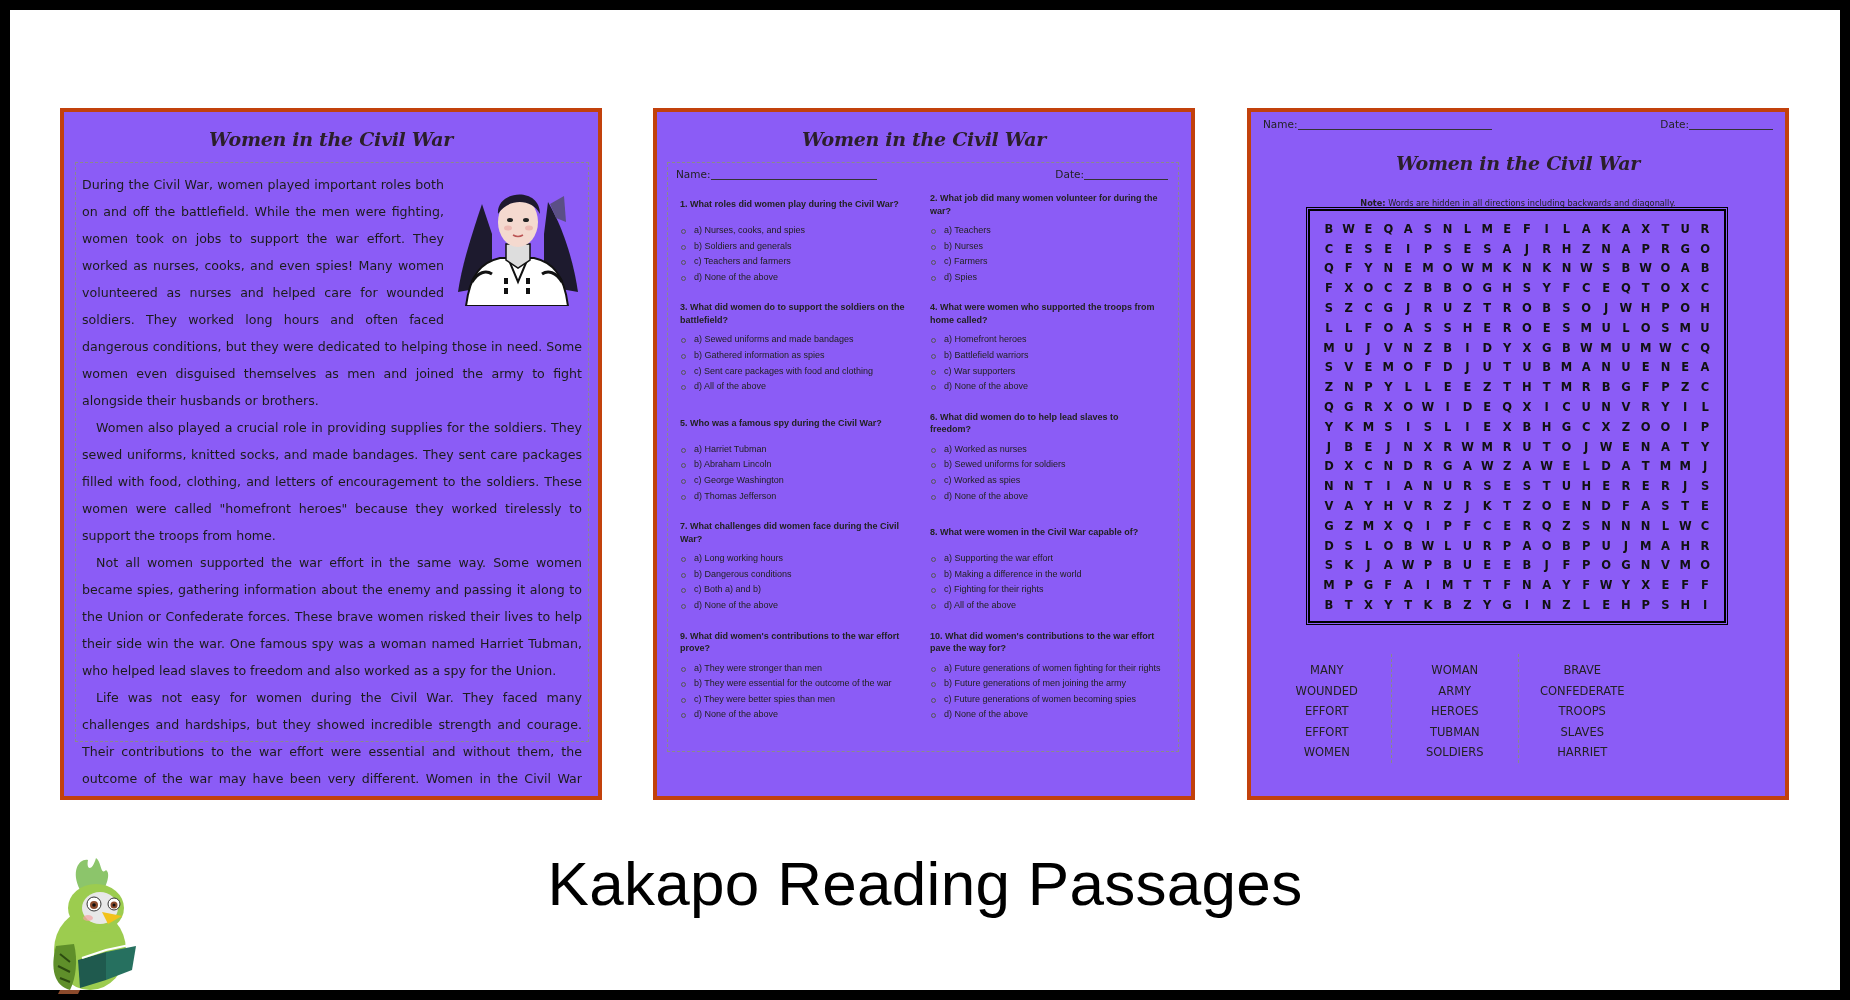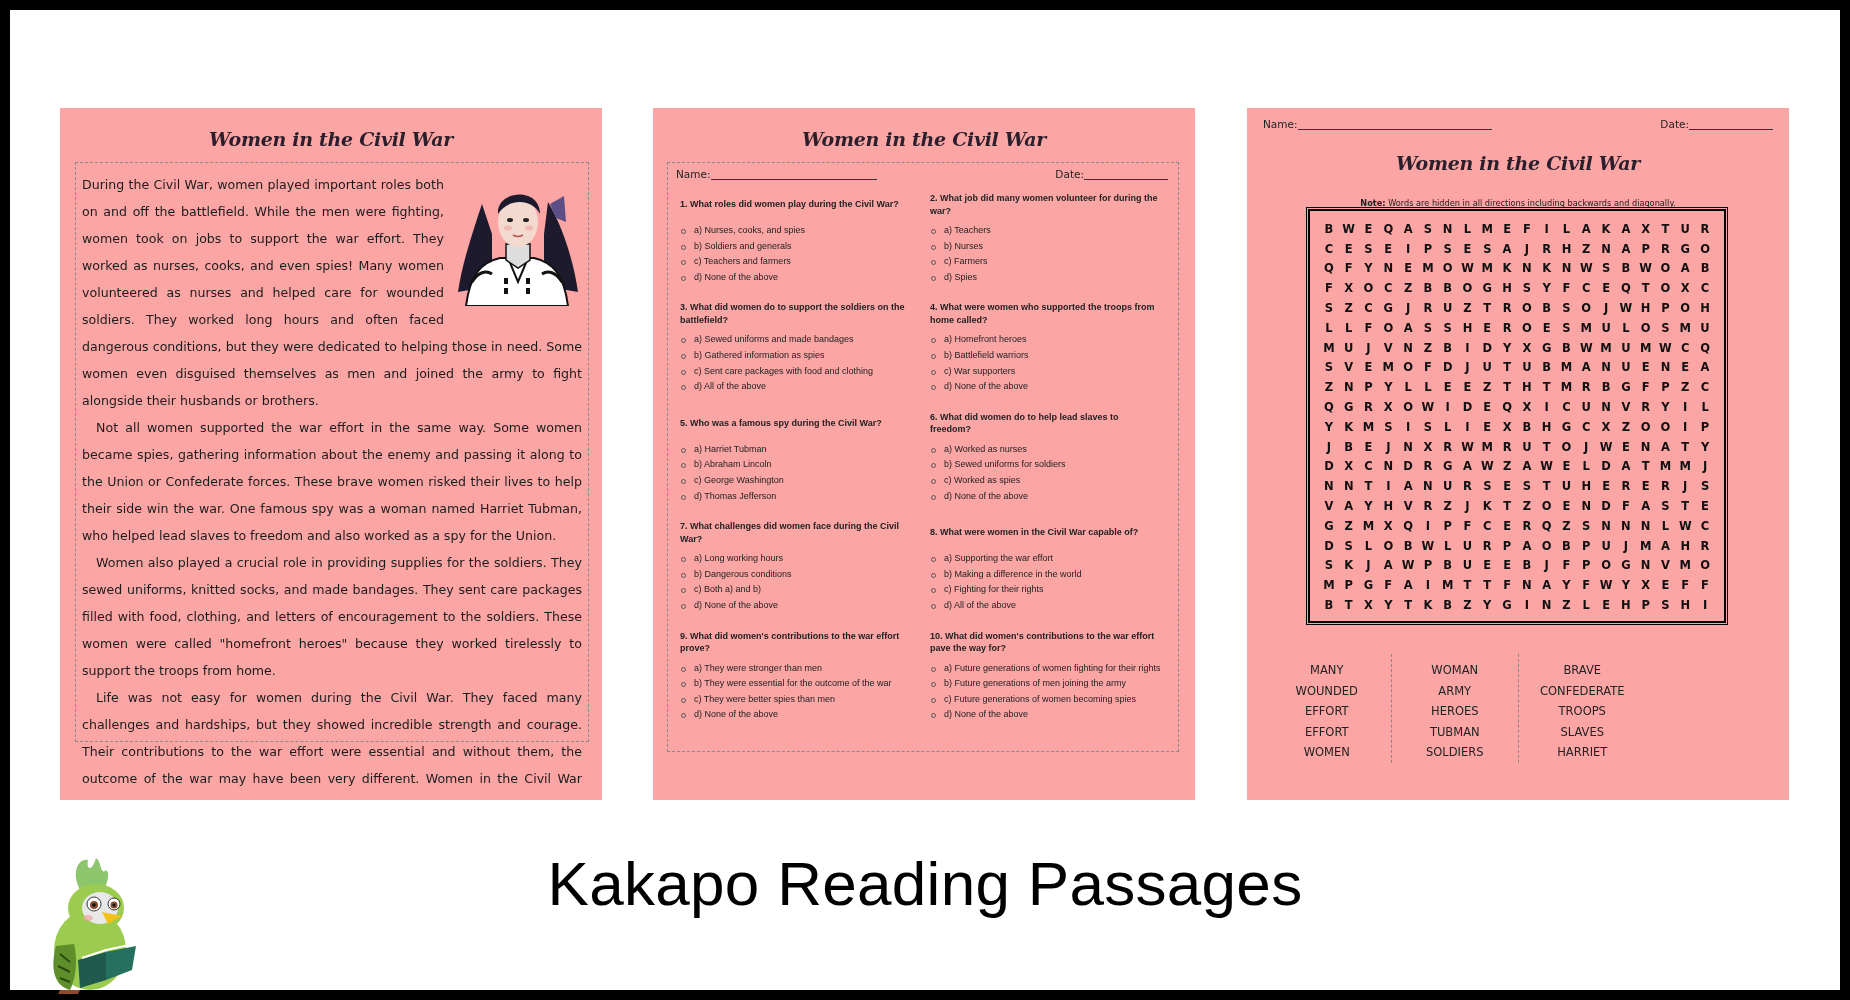--- a/index.html
+++ b/index.html
@@ -6,21 +6,21 @@
   html, body { width: 1850px; height: 1000px; overflow: hidden; background: #000; }
   body { font-family: "DejaVu Sans", sans-serif; color: #1a1a1a; }
 
   .frame {
     position: absolute; left: 10px; top: 10px; width: 1830px; height: 980px;
     background: #fff;
   }
 
   .sheet {
     position: absolute; top: 98px; width: 542px; height: 692px;
-    border: 4px solid #fca5a5; background: #fca5a5; overflow: hidden;
+    border: 4px solid #c2410c; background: #8b5cf6; overflow: hidden;
   }
   .sheet.p1 { left: 50px; }
   .sheet.p2 { left: 643px; }
   .sheet.p3 { left: 1237px; }
 
   .script-title {
     font-family: "DejaVu Serif", serif; font-style: italic; font-weight: bold;
     font-size: 19px; color: #2b1f2b; text-align: center; letter-spacing: -0.3px;
   }
 
@@ -115,22 +115,22 @@
           <ellipse cx="66" cy="48" rx="20" ry="25" fill="#f4d9cf"></ellipse>
           <path d="M46 40 C44 16, 88 12, 88 40 C80 24, 56 24, 46 40 Z" fill="#1d1a2e"></path>
           <ellipse cx="58" cy="46" rx="3" ry="2" fill="#222"></ellipse>
           <ellipse cx="74" cy="46" rx="3" ry="2" fill="#222"></ellipse>
           <path d="M61 61 Q66 64 71 61" stroke="#b55" stroke-width="1.5" fill="none"></path>
           <ellipse cx="56" cy="54" rx="4" ry="2.5" fill="#e7a4a0" opacity="0.6"></ellipse>
           <ellipse cx="77" cy="54" rx="4" ry="2.5" fill="#e7a4a0" opacity="0.6"></ellipse>
         </svg>
       </div>
       <p class="first">During the Civil War, women played important roles both on and off the battlefield. While the men were fighting, women took on jobs to support the war effort. They worked as nurses, cooks, and even spies! Many women volunteered as nurses and helped care for wounded soldiers. They worked long hours and often faced dangerous conditions, but they were dedicated to helping those in need. Some women even disguised themselves as men and joined the army to fight alongside their husbands or brothers.</p>
+      <p>Women also played a crucial role in providing supplies for the soldiers. They sewed uniforms, knitted socks, and made bandages. They sent care packages filled with food, clothing, and letters of encouragement to the soldiers. These women were called "homefront heroes" because they worked tirelessly to support the troops from home.</p>
       <p>Not all women supported the war effort in the same way. Some women became spies, gathering information about the enemy and passing it along to the Union or Confederate forces. These brave women risked their lives to help their side win the war. One famous spy was a woman named Harriet Tubman, who helped lead slaves to freedom and also worked as a spy for the Union.</p>
-      <p>Women also played a crucial role in providing supplies for the soldiers. They sewed uniforms, knitted socks, and made bandages. They sent care packages filled with food, clothing, and letters of encouragement to the soldiers. These women were called "homefront heroes" because they worked tirelessly to support the troops from home.</p>
       <p>Life was not easy for women during the Civil War. They faced many challenges and hardships, but they showed incredible strength and courage. Their contributions to the war effort were essential and without them, the outcome of the war may have been very different. Women in the Civil War proved that they were capable of so much more than society had previously believed. They paved the way for future generations of women to fight for their rights and make a difference in the world.</p>
     </div>
   </div>
 
   <div class="sheet p2">
     <div class="script-title">Women in the Civil War</div>
     <div class="quiz-box">
       <div class="nd-row">
         <span><span>Name:</span><span class="line" style="width:166px;height:10px;"></span></span>
         <span><span>Date:</span><span class="line" style="width:84px;height:10px;"></span></span>

